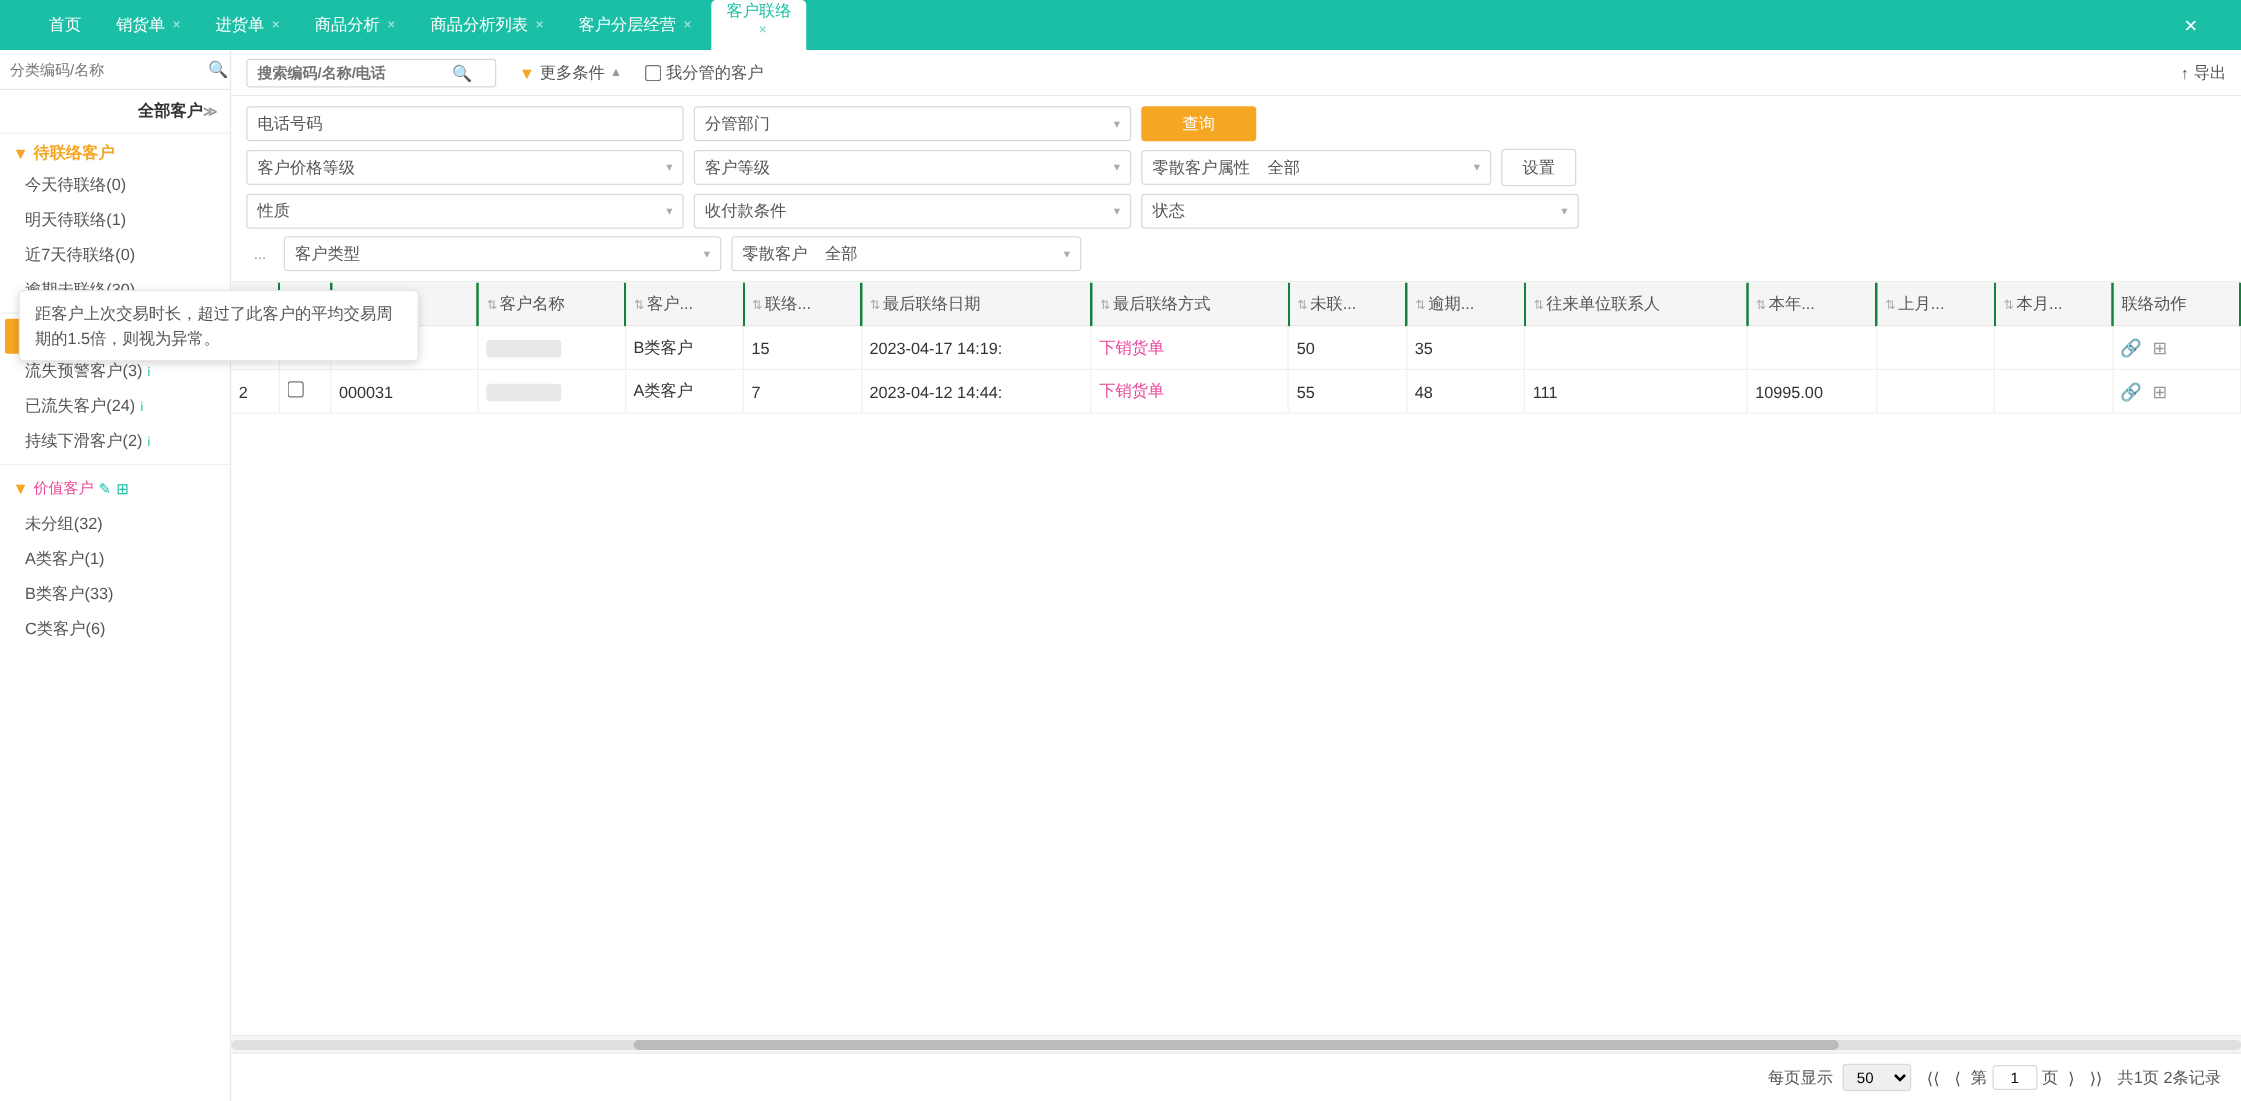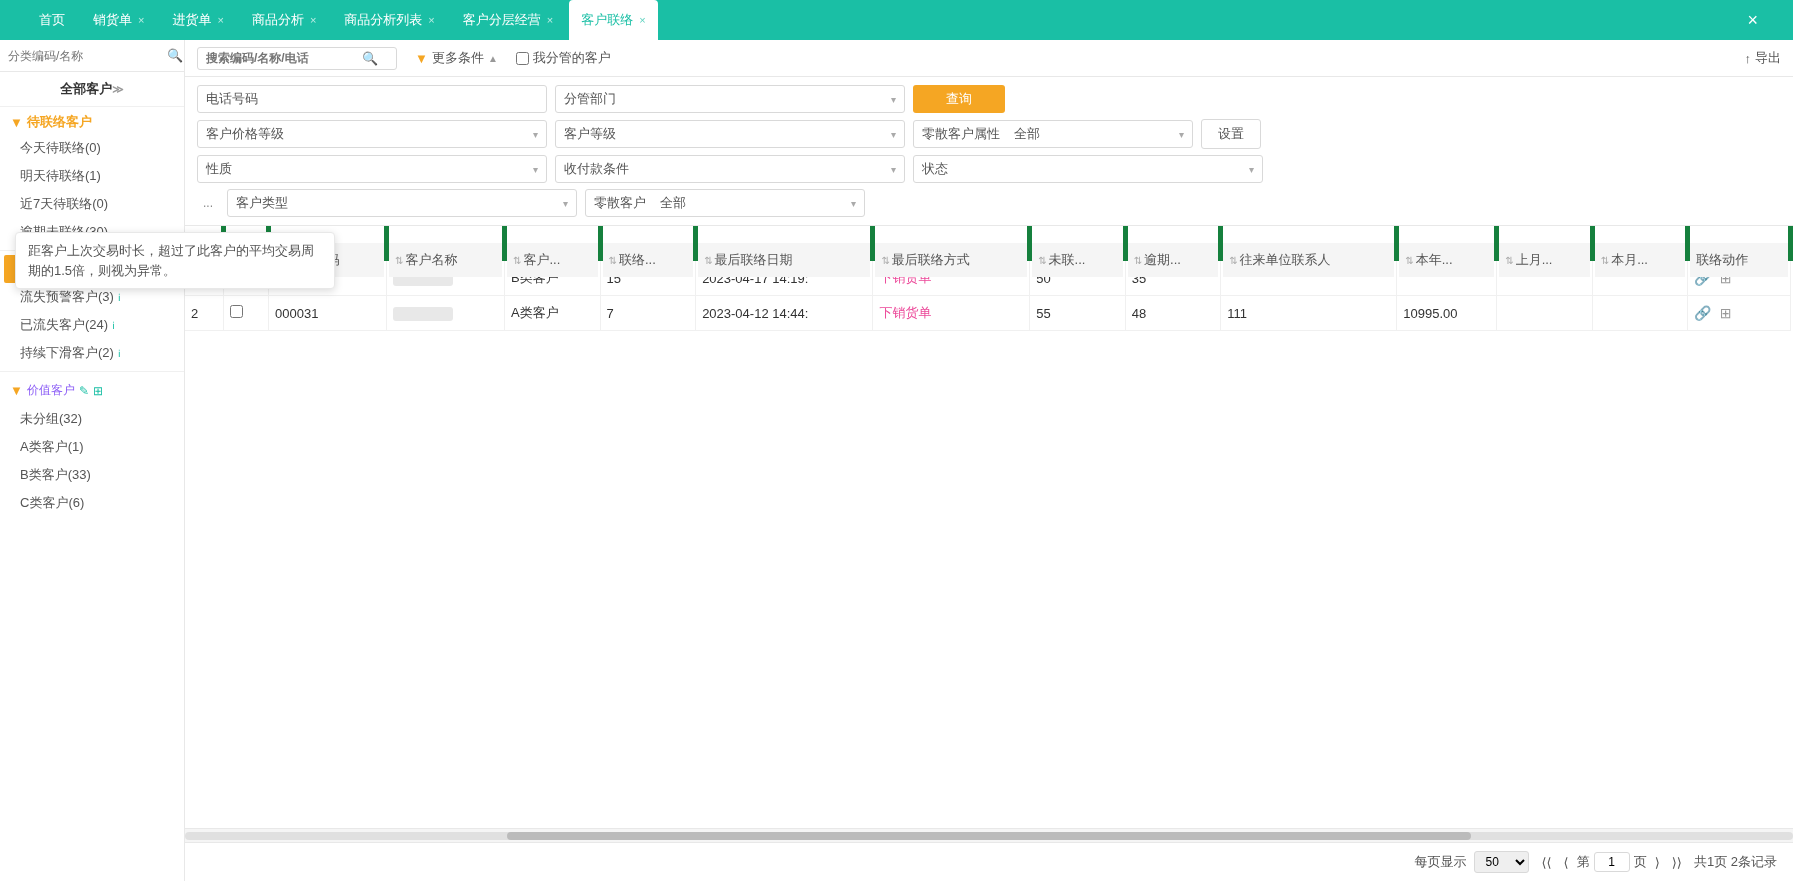--- a/index.html
+++ b/index.html
@@ -8,56 +8,56 @@
     
     .top-nav {
       display: flex; align-items: center; background: #1abfa5; height: 40px; padding: 0 27px;
       color: white; gap: 4px;
     }
     .nav-tab {
       display: flex; align-items: center; padding: 0 12px; height: 40px; cursor: pointer;
       color: white; font-size: 13px; white-space: nowrap; position: relative;
     }
     .nav-tab .close-x { margin-left: 6px; font-size: 11px; opacity: 0.7; }
-    .nav-tab.active { background: white; color: #1abfa5; border-radius: 4px 4px 0 0; }
+    .nav-tab.active { background: white; color: #1abfa5; border-radius: 4px 4px 0 0; flex-direction: column; }
     .nav-tab.active .close-x { color: #1abfa5; }
     .nav-spacer { flex: 1; }
     .nav-close-btn { color: white; cursor: pointer; font-size: 18px; padding: 0 8px; }
 
     
     .main-layout { display: flex; height: calc(881px - 40px); }
 
     
     .sidebar {
       width: 185px; min-width: 185px; background: white; border-right: 1px solid #e8e8e8;
       overflow-y: auto; display: flex; flex-direction: column;
     }
     .sidebar-search { display: flex; align-items: center; padding: 8px; border-bottom: 1px solid #e8e8e8; gap: 4px; }
     .sidebar-search input { flex: 1; border: none; outline: none; font-size: 12px; color: #666; }
     .sidebar-search .search-icon { color: #999; cursor: pointer; }
 
     .sidebar-section-header {
       display: flex; align-items: center; padding: 8px 10px; font-weight: bold; color: #333;
-      border-bottom: 1px solid #f0f0f0; justify-content: center;
+      border-bottom: 1px solid #f0f0f0; justify-content: flex-end;
     }
     .sidebar-section-header .collapse-icon { color: #999; cursor: pointer; font-size: 11px; }
 
     .sidebar-group-label { padding: 6px 10px 3px; color: #f5a623; font-size: 12px; font-weight: bold; display: flex; align-items: center; gap: 4px; }
     .sidebar-item {
       padding: 5px 10px 5px 20px; color: #555; cursor: pointer; font-size: 12px;
       display: flex; align-items: center; gap: 2px;
     }
     .sidebar-item.active-orange { background: #f5a623; color: white; border-radius: 2px; margin: 0 4px; padding-left: 16px; }
     .sidebar-item .info-icon { font-size: 10px; color: #1abfa5; cursor: pointer; margin-left: 2px; }
     .sidebar-item.active-orange .info-icon { color: white; }
 
     .sidebar-divider { border: none; border-top: 1px solid #f0f0f0; margin: 4px 0; }
 
     .sidebar-value-section { display: flex; align-items: center; padding: 6px 10px; gap: 4px; }
-    .sidebar-value-label { color: #8b5cf6; font-size: 12px; }
+    .sidebar-value-label { color: #ec4899; font-size: 12px; }
     .sidebar-edit-icon { color: #1abfa5; cursor: pointer; font-size: 12px; }
 
     
     .tooltip-box {
       position: absolute; left: 15px; top: 232px; z-index: 100;
       background: white; border: 1px solid #e8e8e8; border-radius: 4px;
       padding: 8px 12px; font-size: 12px; color: #555; max-width: 320px;
       box-shadow: 0 2px 8px rgba(0,0,0,0.15); line-height: 1.5;
     }
 
@@ -103,21 +103,21 @@
       background: white; color: #555; border: 1px solid #d9d9d9; border-radius: 3px; padding: 5px 16px;
       cursor: pointer; font-size: 13px;
     }
 
     
     .table-area { flex: 1; overflow: auto; background: white; margin: 0; }
     table { width: 100%; border-collapse: collapse; font-size: 12px; }
     thead th {
       background: #f5f5f5; border-bottom: 1px solid #e8e8e8; padding: 8px 6px;
       text-align: left; color: #555; font-weight: normal; white-space: nowrap;
-      border-right: 5px solid #15803d; position: sticky; top: 17px; z-index: 10;
+      border-right: 2px solid #15803d; position: sticky; top: 0; z-index: 10;
     }
     thead th .sort-icon { color: #aaa; font-size: 10px; margin-right: 2px; }
     tbody tr { border-bottom: 1px solid #f0f0f0; }
     tbody td { padding: 8px 6px; color: #333; border-right: 1px solid #f0f0f0; white-space: nowrap; }
     .link-text { color: #ec4899; cursor: pointer; }
     .action-icons { display: flex; gap: 8px; }
     .action-icon { color: #999; cursor: pointer; font-size: 14px; }
 
     
     .scrollbar-area { height: 14px; background: #f5f5f5; border-top: 1px solid #e8e8e8; }

